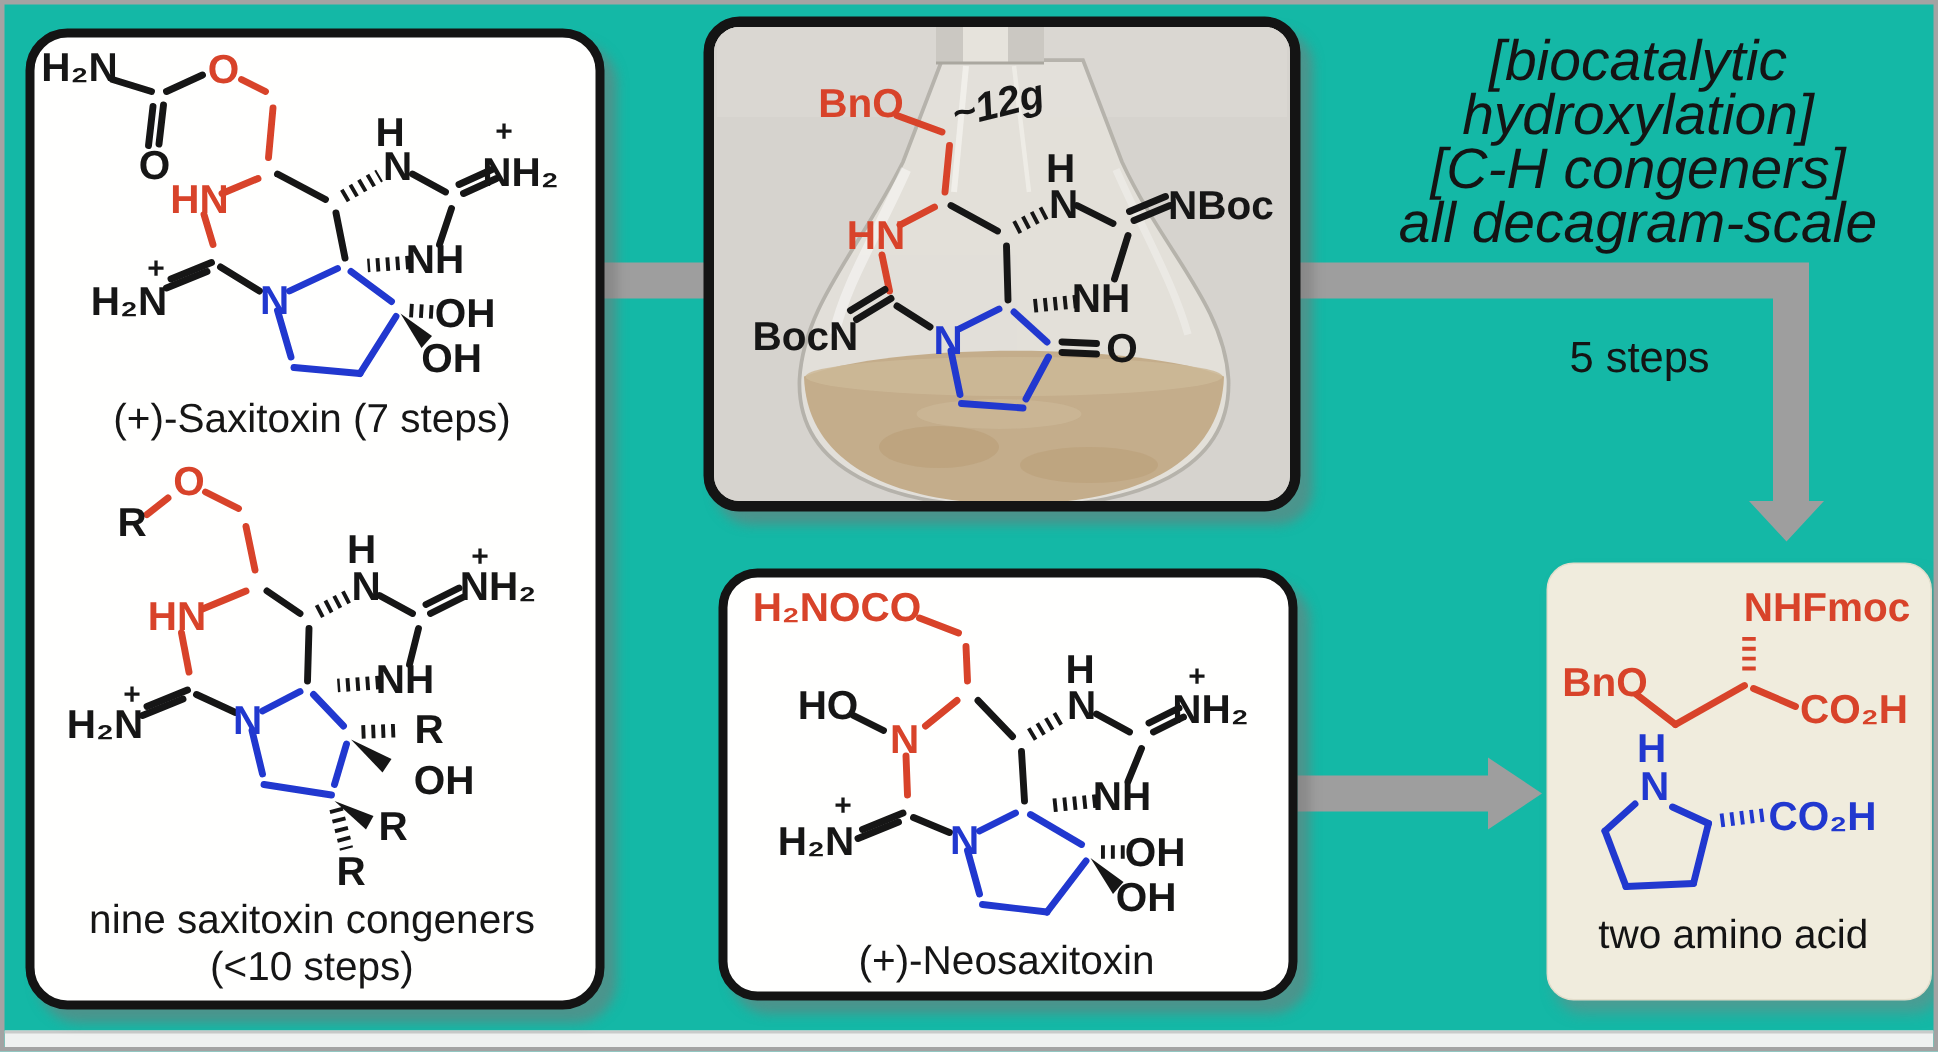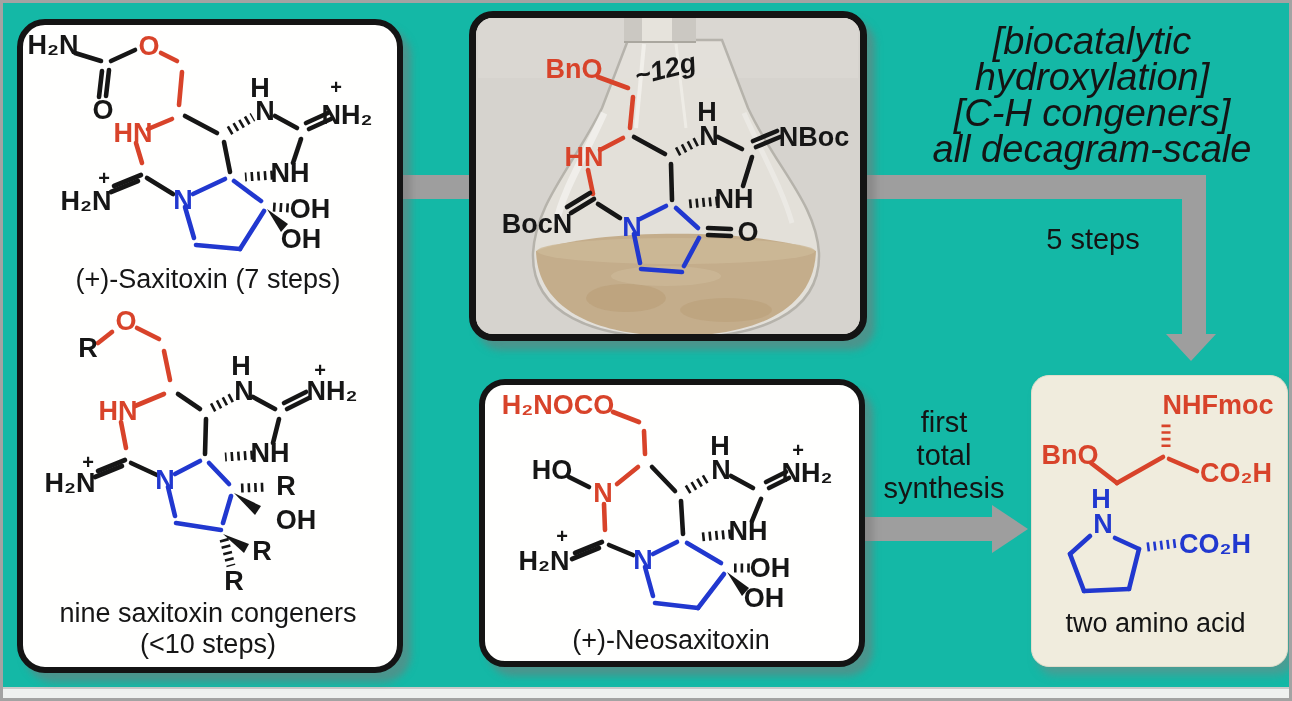--- a/index.html
+++ b/index.html
@@ -241,25 +241,20 @@
       <text class="tk" text-anchor="middle" x="240" y="101">N</text>
       <text class="tk plus" text-anchor="middle" x="317" y="79">+</text>
       <text class="tk" text-anchor="middle" x="326" y="104">NH₂</text>
       <text class="tk" text-anchor="middle" x="267" y="162">NH</text>
       <text class="tk" text-anchor="middle" x="289" y="199">OH</text>
       <text class="tk" text-anchor="middle" x="283" y="229">OH</text>
     </g>
     <text class="cap" text-anchor="middle" x="190" y="271">(+)-Neosaxitoxin</text>
   </svg>
 
-  <div class="txtblock" id="synth-label">
-    <div>first</div>
-    <div>total</div>
-    <div>synthesis</div>
-  </div>
 
   <div id="products-box" style="left:1028px;top:372px;width:257px;height:292px;"></div>
 
   <svg class="struct" style="left:1030px;top:380px;" width="256" height="118" viewBox="0 0 256 118">
     <g>
       <line class="bond r" x1="58" y1="80" x2="84" y2="100"></line>
       <line class="bond r" x1="84" y1="100" x2="130" y2="74"></line>
       <line class="bond r" x1="136" y1="76" x2="164" y2="88"></line>
       <line class="hash r" x1="133" y1="64" x2="133" y2="40"></line>
     </g>

